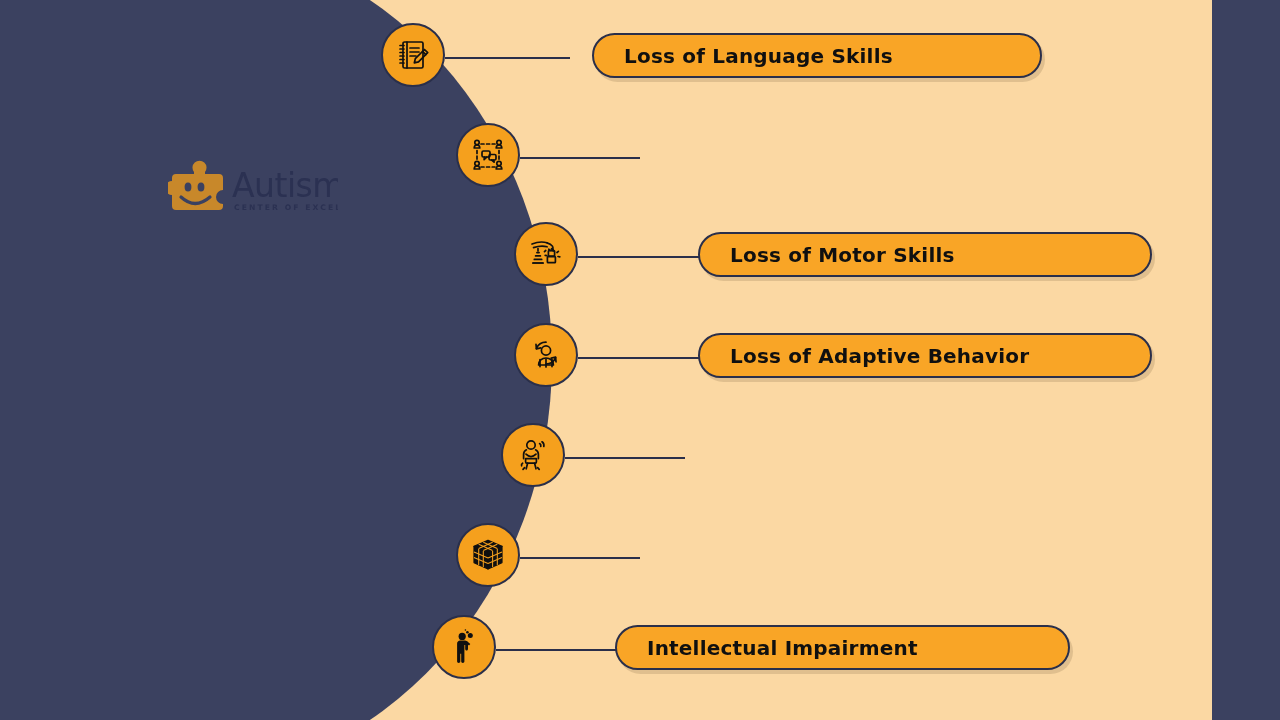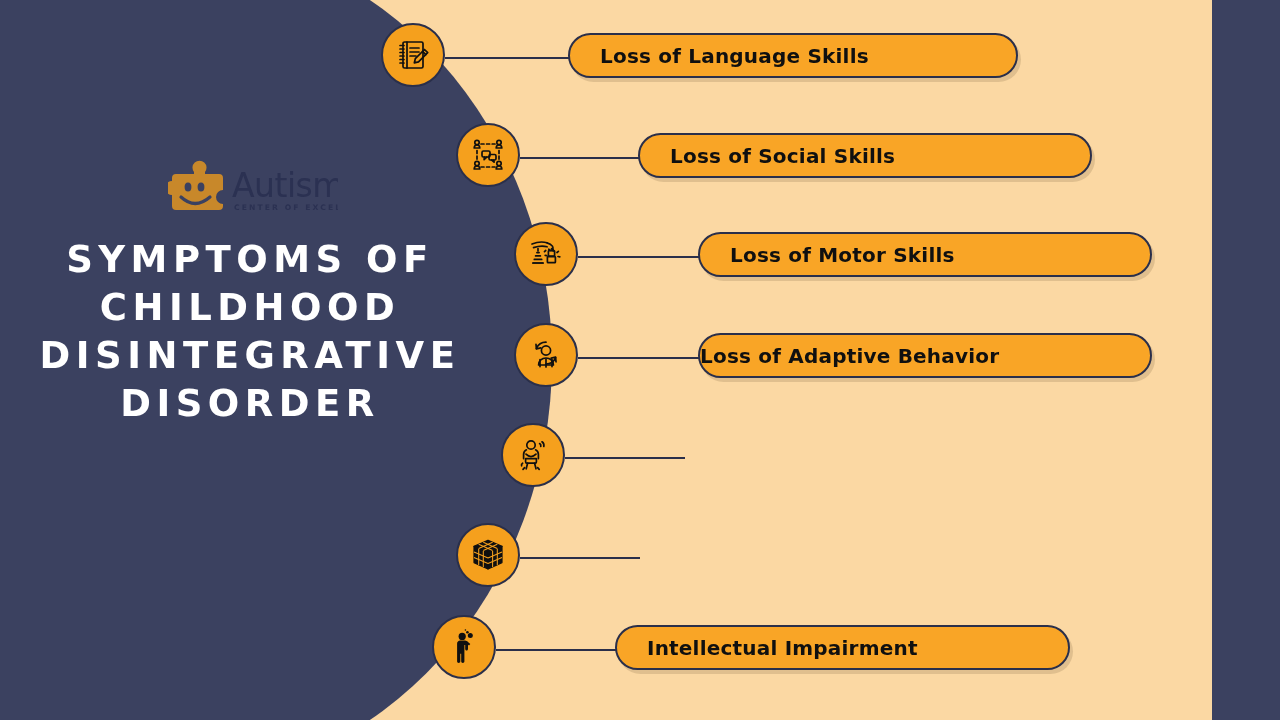--- a/index.html
+++ b/index.html
@@ -85,43 +85,39 @@
         <ellipse cx="33" cy="27" rx="3.4" ry="4.6"></ellipse>
       </g>
       <path d="M13 37 q14 13 29 0" stroke="#3b4160" stroke-width="3.2" fill="none" stroke-linecap="round"></path>
       <g fill="#2b3152" font-family="DejaVu Sans, sans-serif">
         <text x="64" y="37" font-size="33" font-weight="500" letter-spacing="-0.5">Autism</text>
         <text x="66" y="50" font-size="7.6" letter-spacing="2.1" font-weight="bold">CENTER OF EXCELLENCE</text>
       </g>
     </svg>
   </div>
 
-  <div class="title">Symptoms of
-Childhood
-Disintegrative
-Disorder</div>
 
   <div id="rows">
       <div class="row" style="left: 0px; top: 23px; width: 1280px;">
         <div class="connector" style="left: 445px; width: 125px;"></div>
         <div class="icon-circle" style="left: 381px;">
           <span>
             <svg width="38" height="38" viewBox="0 0 38 38">
       <g stroke="#101010" fill="none" stroke-width="1.7" stroke-linecap="round" stroke-linejoin="round">
         <rect x="9" y="6" width="20" height="26" rx="1.6"></rect>
         <line x1="13" y1="6" x2="13" y2="32"></line>
         <path d="M6 9.5h4M6 13h4M6 16.5h4M6 20h4M6 23.5h4M6 27h4"></path>
         <path d="M16 12h9M16 16h9M16 20h6"></path>
         <path d="M30.5 13.5l3.2 3.2-9.2 9.2-4.2 1 1-4.2z"></path>
         <path d="M28.6 15.4l3.2 3.2"></path>
       </g>
             </svg>
           </span>
         </div>
-        <div class="pill" style="left: 568px; width: 450px; top: 10px;">
+        <div class="pill" style="left: 592px; width: 450px; top: 10px;">
           <span class="pill-label" style="margin-left: 30px;">Loss of Language Skills</span>
         </div>
       </div>
       <div class="row" style="left: 0px; top: 123px; width: 1280px;">
         <div class="connector" style="left: 520px; width: 120px;"></div>
         <div class="icon-circle" style="left: 456px;">
           <span>
             <svg width="38" height="38" viewBox="0 0 38 38">
       <g stroke="#101010" fill="none" stroke-width="1.7" stroke-linecap="round" stroke-linejoin="round">
         <circle cx="8" cy="6.5" r="2.2"></circle>
@@ -134,23 +130,20 @@
                 <path d="M27.2 33c0-1.8 1.3-3 2.8-3s2.8 1.2 2.8 3z"></path>
         <path d="M12 8h14M12 31h14M8 14.5v9M30 14.5v9" stroke-dasharray="3 2.6"></path>
         <rect x="13" y="15" width="8" height="6" rx="1.4"></rect>
                 <path d="M15.4 21.2l-.3 2.4 2.6-2.4"></path>
         <rect x="20" y="18.5" width="7" height="5.5" rx="1.4"></rect>
                 <path d="M24.8 24l.3 2.2-2.4-2.2"></path>
       </g>
             </svg>
           </span>
         </div>
-        <div class="pill" style="left: 638px; width: 454px; top: 10px;">
-          <span class="pill-label" style="margin-left: 30px;">Loss of Social Skills</span>
-        </div>
       </div>
       <div class="row" style="left: 0px; top: 222px; width: 1277px;">
         <div class="connector" style="left: 578px; width: 122px;"></div>
         <div class="icon-circle" style="left: 514px;">
           <span>
             <svg width="38" height="38" viewBox="0 0 38 38">
       <g stroke="#101010" fill="none" stroke-width="1.7" stroke-linecap="round" stroke-linejoin="round">
         <path d="M5 9c5-2 11-2.4 15-1.2"></path>
         <path d="M6.5 12.6c5-1.6 10-1.8 13.6-.8"></path>
         <path d="M20 7.8c2.6.6 4.4 1.8 5.4 3.3 1 1.6.6 3.2-.6 3.9-1.1.6-2.4.2-3-.8"></path>
@@ -181,21 +174,21 @@
                 <path d="M25 30.6v-7"></path>
         <path d="M9.4 12.5A10.4 10.4 0 0 1 19 6.2"></path>
         <path d="M9 8.3l.4 4.6 4.4-1"></path>
         <path d="M28.6 21.6A10.4 10.4 0 0 1 19 28"></path>
         <path d="M29 25.8l-.4-4.6-4.4 1"></path>
       </g>
             </svg>
           </span>
         </div>
         <div class="pill" style="left: 698px; width: 454px; top: 10px;">
-          <span class="pill-label" style="">Loss of Adaptive Behavior</span>
+          <span class="pill-label" style="margin-left: 30px;">Loss of Adaptive Behavior</span>
         </div>
       </div>
       <div class="row" style="left: 0px; top: 423px; width: 1280px;">
         <div class="connector" style="left: 565px; width: 120px;"></div>
         <div class="icon-circle" style="left: 501px;">
           <span>
             <svg width="38" height="38" viewBox="0 0 38 38">
       <g stroke="#101010" fill="none" stroke-width="1.7" stroke-linecap="round" stroke-linejoin="round">
         <circle cx="17" cy="9" r="4.2"></circle>
         <path d="M12.4 13.8c-1.8.9-2.8 2.6-2.8 4.6v4.2"></path>

